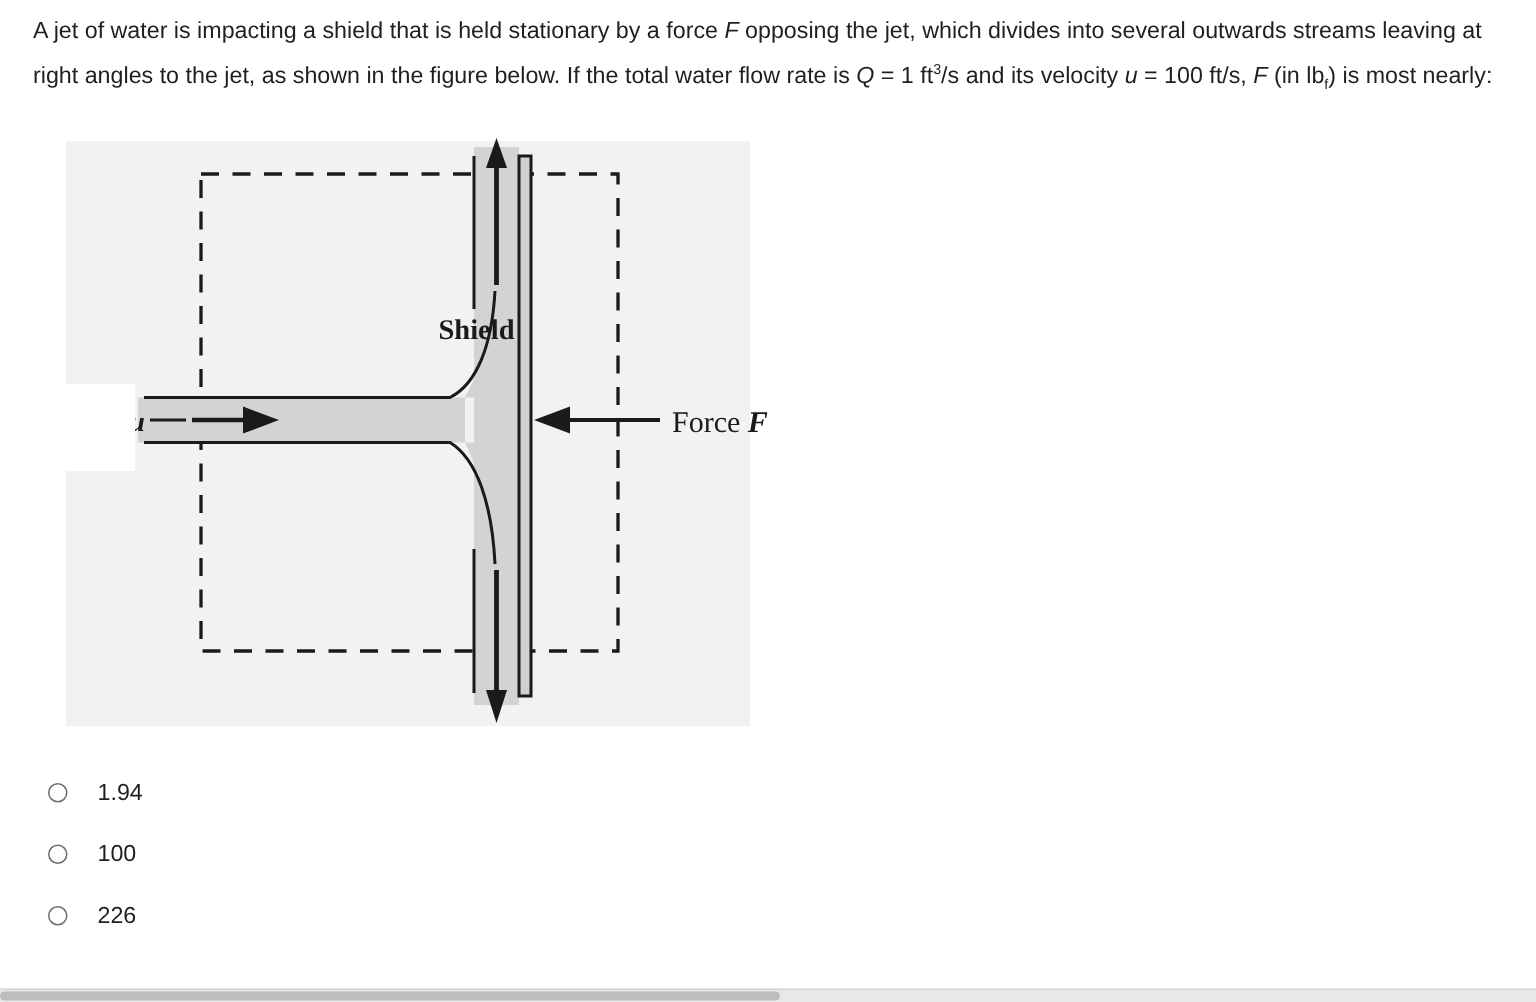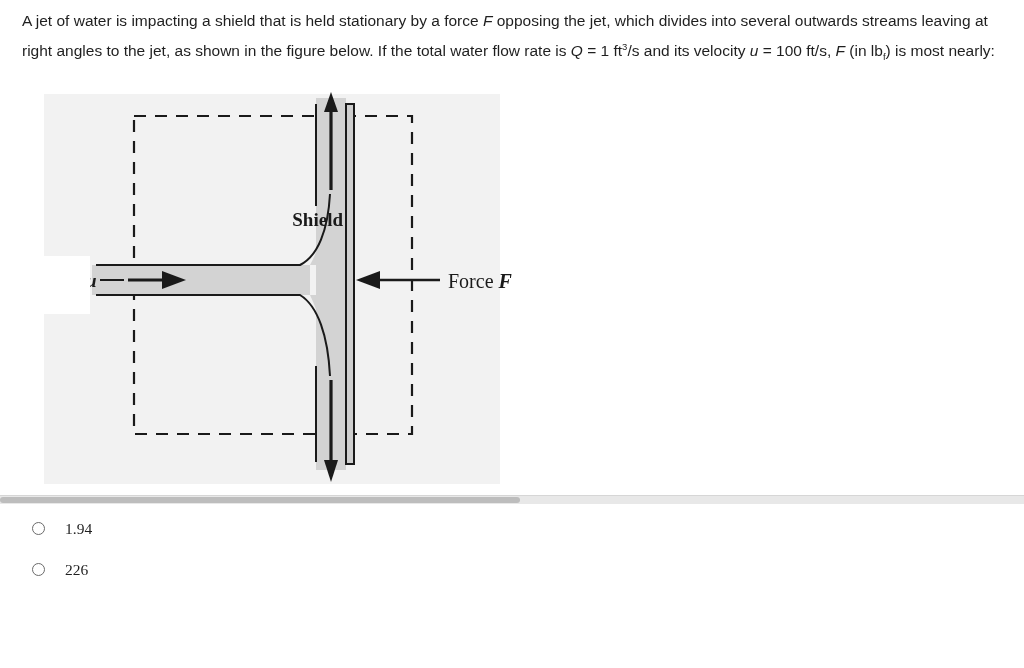--- a/index.html
+++ b/index.html
@@ -12,21 +12,21 @@
     background: #ffffff;
     font-family: "Liberation Sans", sans-serif;
     color: #1a1a1a;
     overflow: hidden;
     position: relative;
   }
 
   .page {
     position: relative;
     width: 1024px;
-    height: 504px;
+    height: 668px;
   }
 
   
   .question {
     position: absolute;
     left: 22px;
     top: 8px;
     width: 985px;
     font-size: 15.5px;
     line-height: 26px;
@@ -82,21 +82,20 @@
     border: 1.4px solid #6b6b6b;
     border-radius: 50%;
     background: #ffffff;
     box-sizing: border-box;
     flex: 0 0 auto;
   }
   .answer-label {
     margin-left: 20px;
     font-size: 15.5px;
     color: #1f1f1f;
-    font-family: Liberation Serif, serif;
   }
 
   
   .bottom-bar {
     position: absolute;
     left: 0;
     bottom: 0;
     width: 1024px;
     height: 8px;
     background: #e8e8e8;
@@ -188,20 +187,24 @@
   </div>
 
   <div class="answers">
 
     <div class="answer-row">
       <span class="radio"></span>
       <span class="answer-label">1.94</span>
     </div>
 
 
+    <div class="answer-row">
+      <span class="radio"></span>
+      <span class="answer-label">100</span>
+    </div>
 
     <div class="answer-row">
       <span class="radio"></span>
       <span class="answer-label">226</span>
     </div>
 
   </div>
 
   <div class="bottom-bar">
     <div class="thumb"></div>

